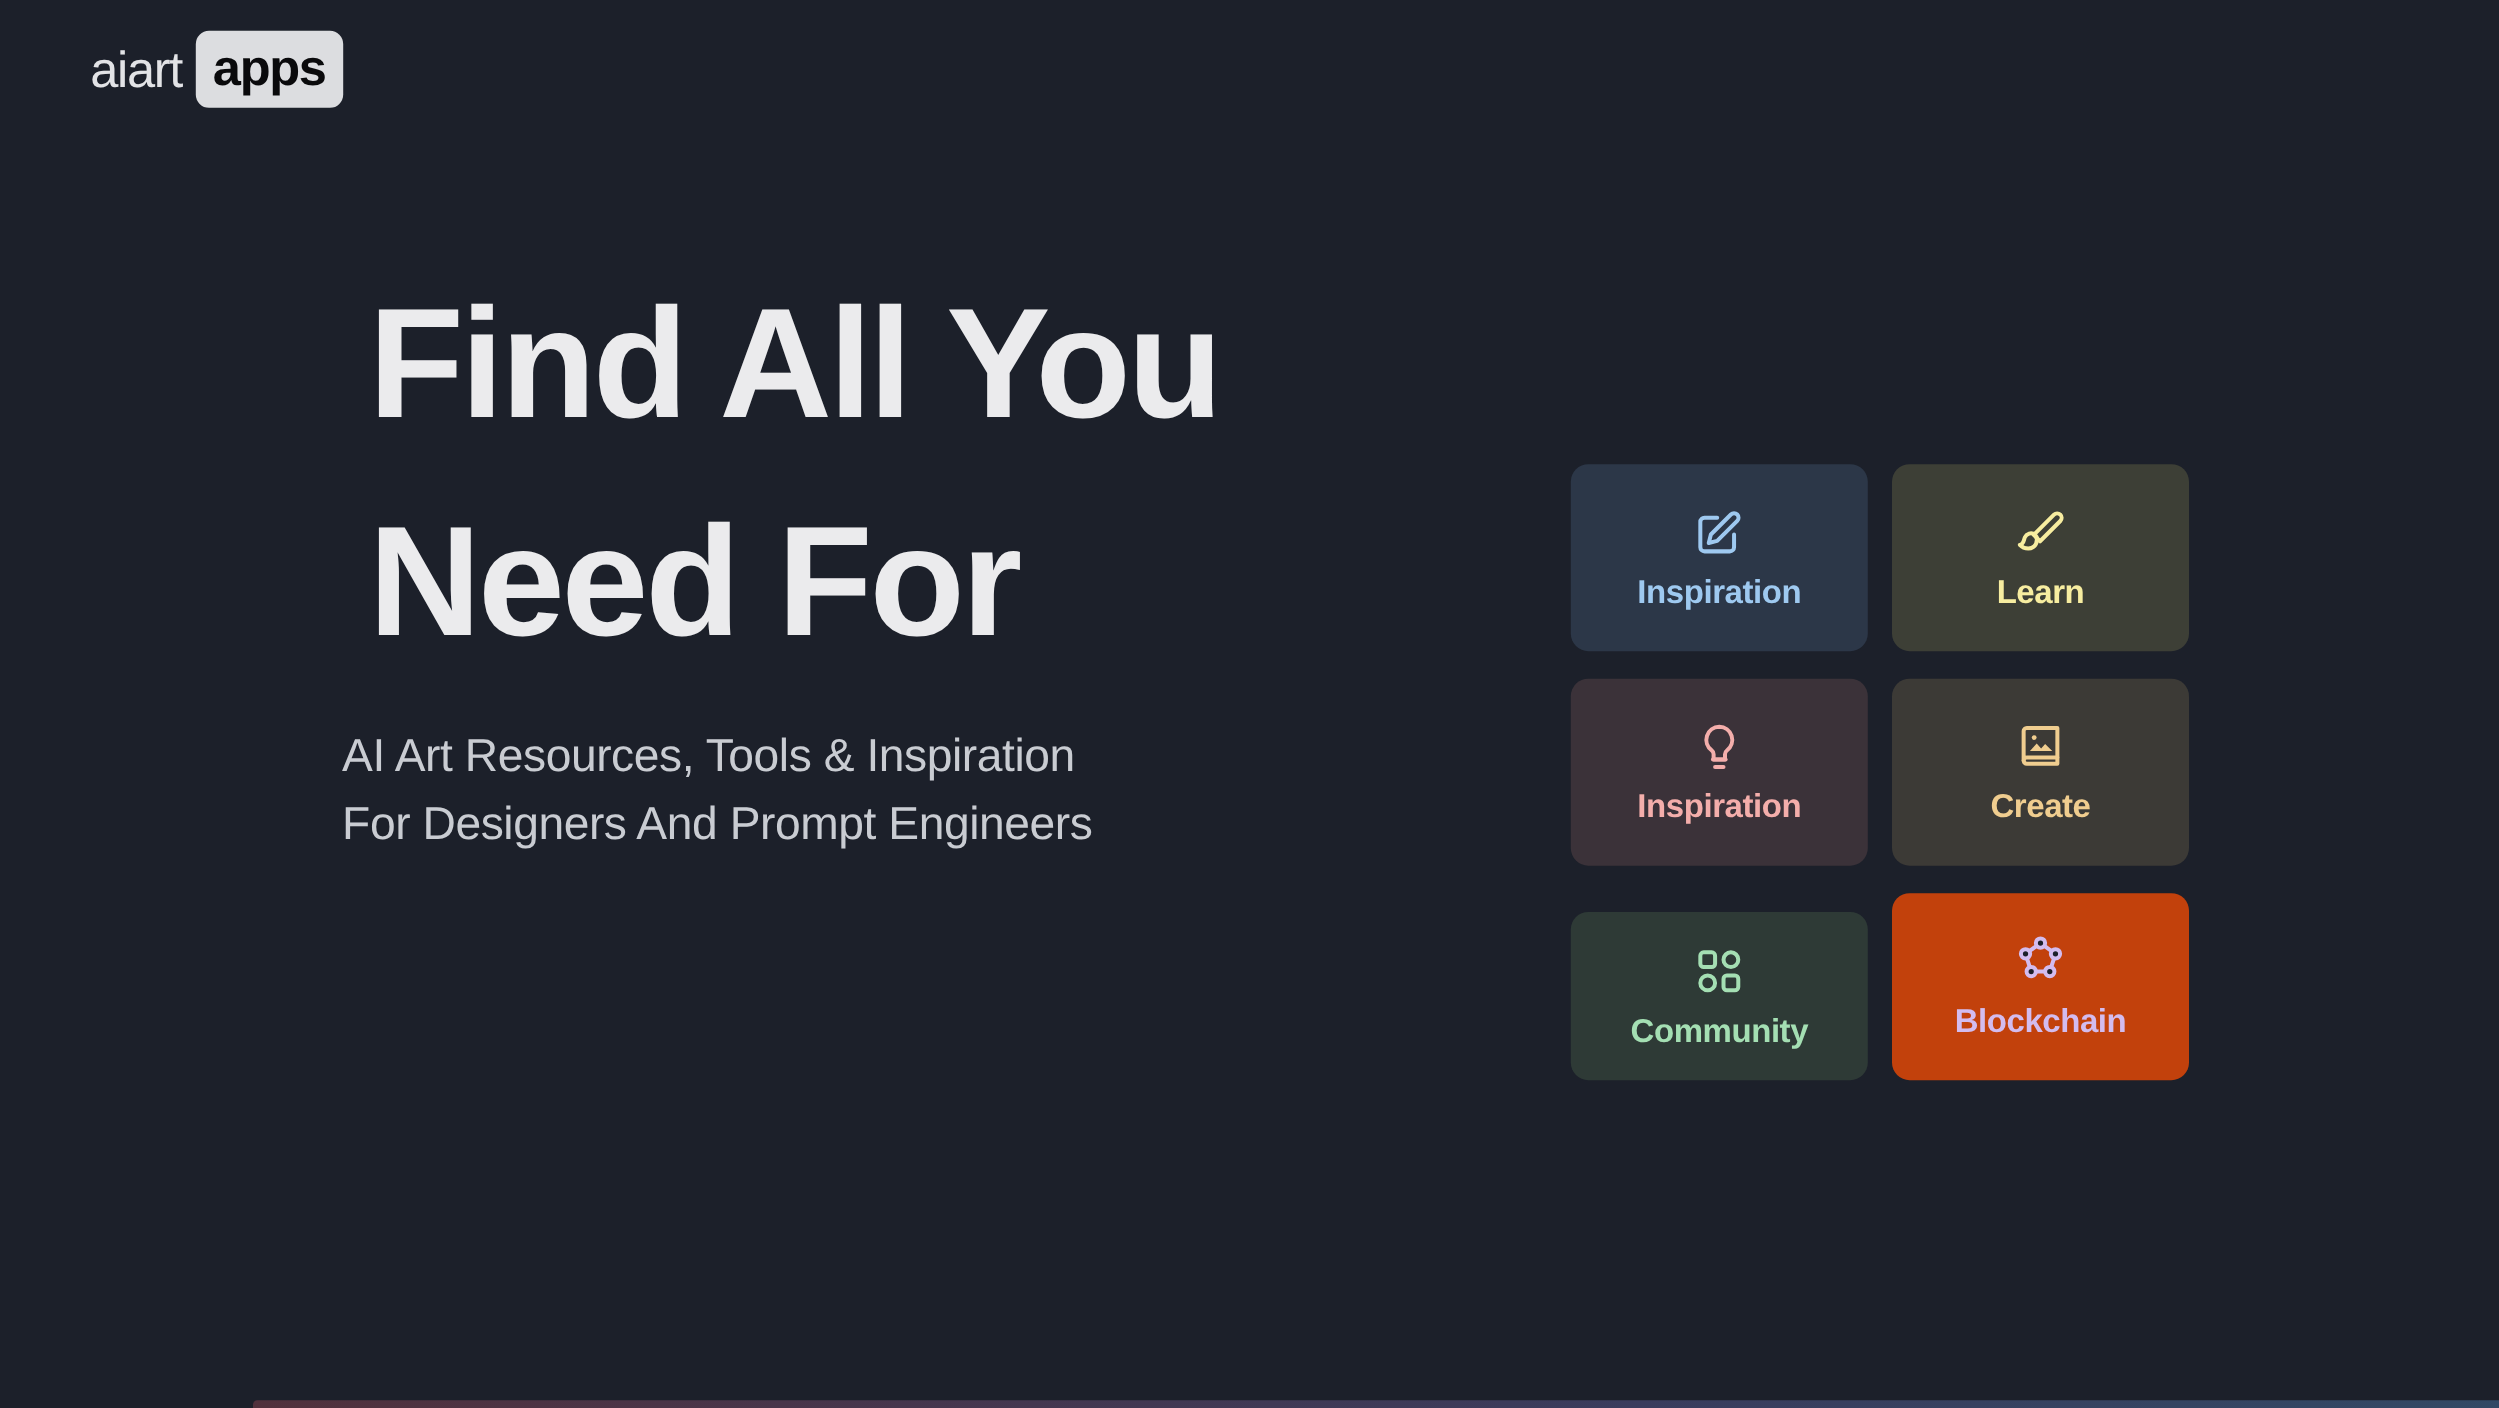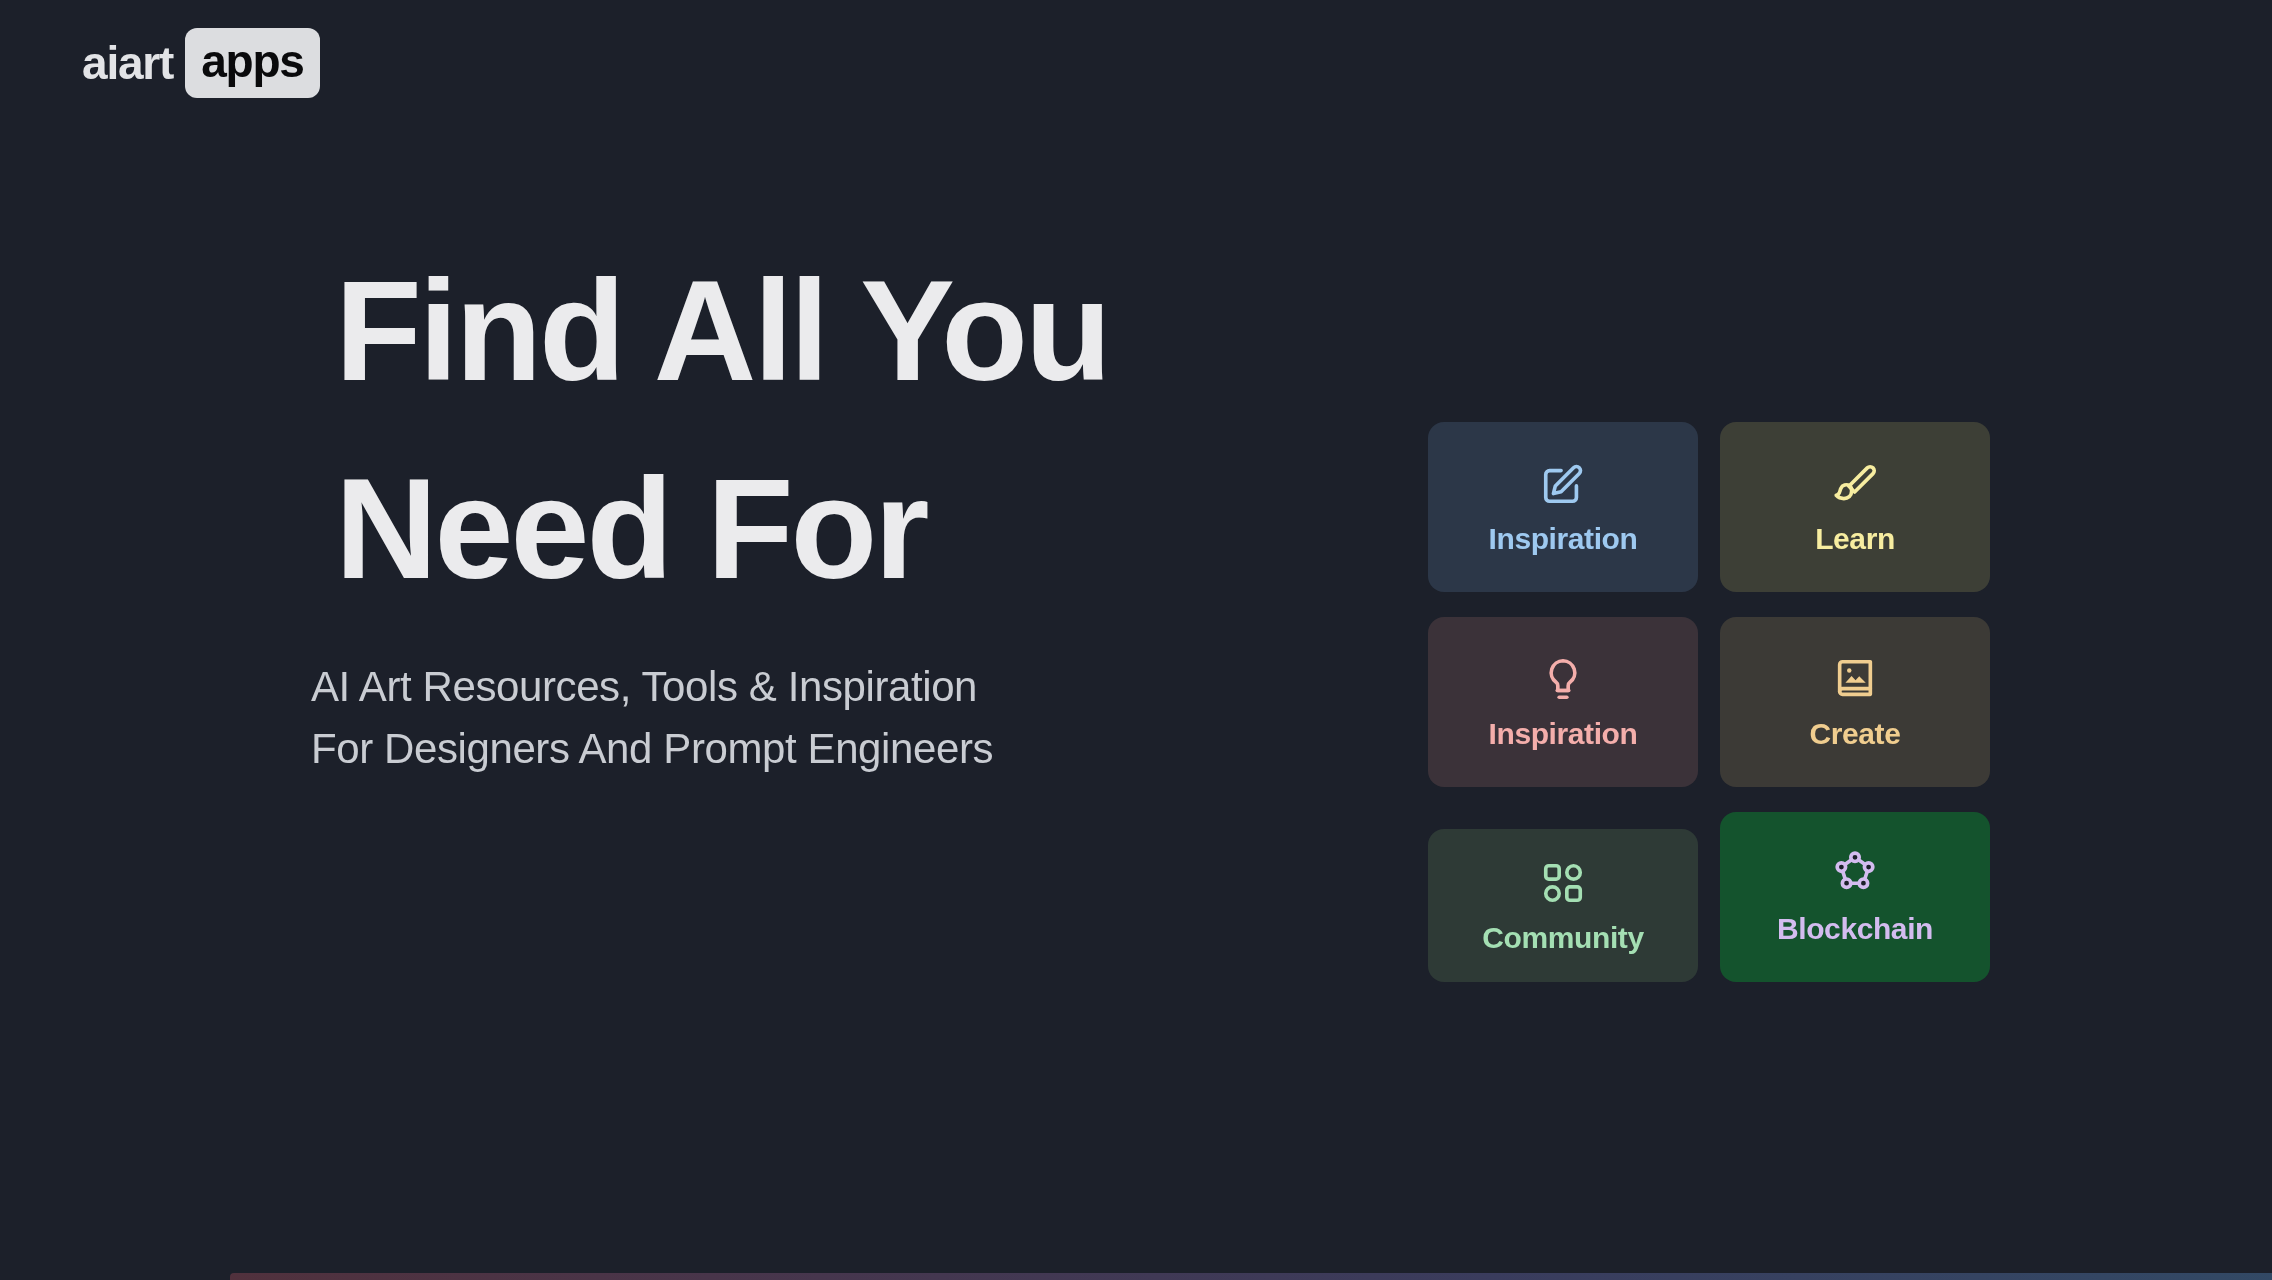--- a/index.html
+++ b/index.html
@@ -12,21 +12,21 @@
   }
 
   
   #site-header{
     position:absolute;
     left:82px; top:28px;
     display:flex; align-items:center; gap:0px;
   }
   .logo-word{
     font-size:46px;
-    font-weight:700;
+    font-weight:400;
     letter-spacing:-1.2px;
     color:#e2e3e6;
     line-height:1;
     padding-right:12px;
   }
   .logo-badge{
     background:#dcdde0;
     color:#0a0a0c;
     font-size:46px;
     font-weight:700;
@@ -183,21 +183,21 @@
       <svg width="46" height="46" viewBox="0 0 24 24" fill="none" stroke="currentColor" stroke-width="1.9" stroke-linecap="round" stroke-linejoin="round">
         <rect x="3" y="3" width="7" height="7" rx="1.6"></rect>
         <circle cx="17.5" cy="6.5" r="3.5"></circle>
         <circle cx="6.5" cy="17.5" r="3.5"></circle>
         <rect x="14" y="14" width="7" height="7" rx="1.6"></rect>
       </svg>
     </span>
     <span class="feature-label">Community</span>
   </div>
 
-  <div class="feature-card" style="background: #14532d; color: rgb(211, 188, 239);">
+  <div class="feature-card" style="background: #c2410c; color: rgb(211, 188, 239);">
     <span class="feature-icon">
       <svg width="46" height="46" viewBox="0 0 24 24" fill="none" stroke="currentColor" stroke-width="1.9" stroke-linecap="round" stroke-linejoin="round">
         <path d="M12 3.3 19.1 8.4 16.4 16.8H7.6L4.9 8.4z"></path>
         <circle cx="12" cy="3.3" r="2.2" fill="#1c202a"></circle>
         <circle cx="19.1" cy="8.4" r="2.2" fill="#1c202a"></circle>
         <circle cx="16.4" cy="16.8" r="2.2" fill="#1c202a"></circle>
         <circle cx="7.6" cy="16.8" r="2.2" fill="#1c202a"></circle>
         <circle cx="4.9" cy="8.4" r="2.2" fill="#1c202a"></circle>
       </svg>
     </span>

